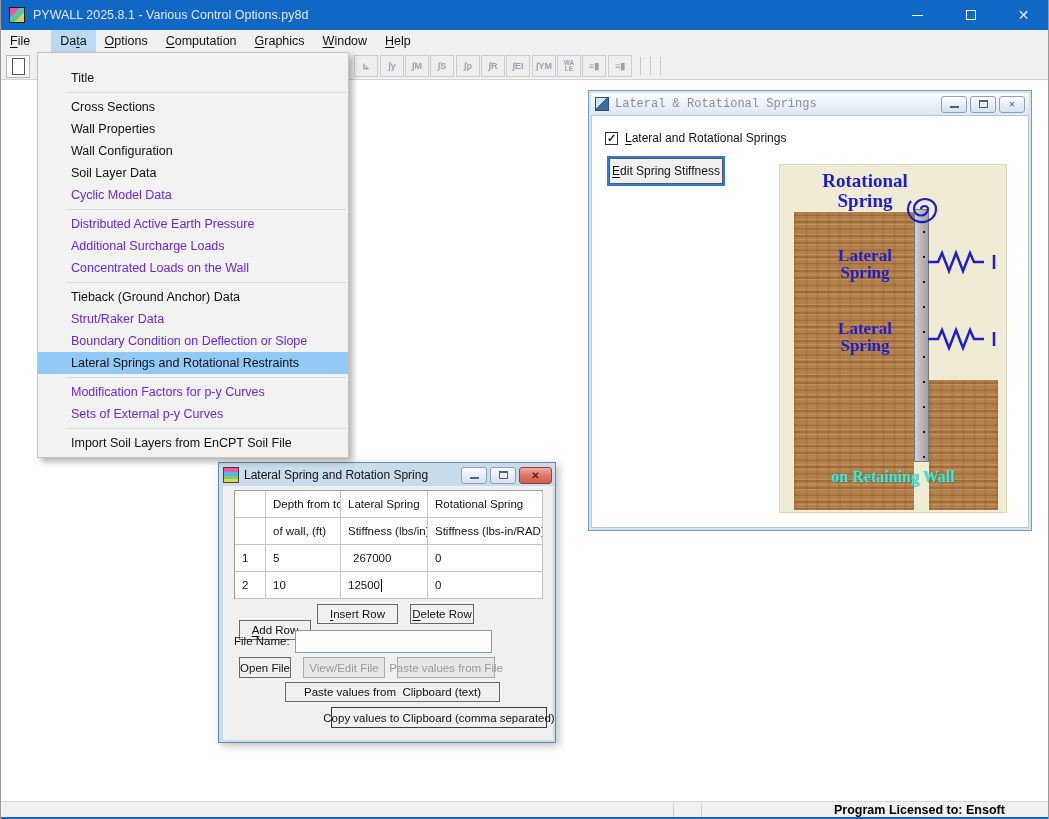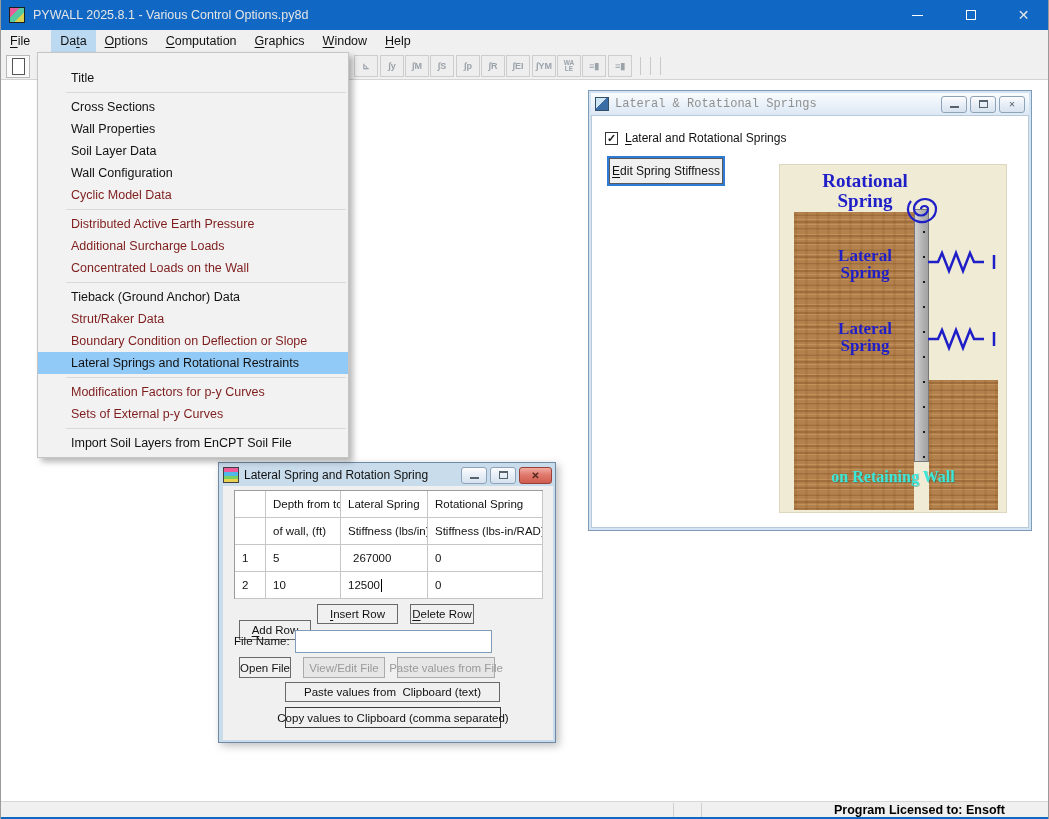--- a/index.html
+++ b/index.html
@@ -36,21 +36,21 @@
   .tsep { position:absolute; top:5px; width:1px; height:18px; background:#c8c8c8; }
   .newfile-box { position:absolute; left:5px; top:3px; width:24px; height:23px; border:1px solid #b9b9b9; background:#fafafa;
                  display:flex; align-items:center; justify-content:center; }
   .newfile-page { width:13px; height:17px; background:#fff; border:1px solid #555; }
 
   
   .dropdown { position:absolute; left:36px; top:52px; width:312px; background:#f2f2f2;
               border:1px solid #c5c5c5; box-shadow:4px 4px 6px rgba(0,0,0,0.28); z-index:50;
               padding:14px 0 3px 0; font-size:12.5px; color:#111; }
   .mi { height:22px; line-height:22px; padding-left:33px; white-space:nowrap; }
-  .mi.dis { color:#7f1d1d; }
+  .mi.dis { color:#6d28d9; }
   .mi.sel { background:#91c9f7; }
   .msep { height:1px; background:#d9d9d9; margin:3px 2px 3px 28px; }
 
   
   .child-win { position:absolute; left:587px; top:90px; width:444px; height:441px;
                border:1px solid #7d9cb8; background:#d3e3f2; padding:2px; z-index:10; }
   .child-title { height:22px; background:linear-gradient(#f9fcfe,#e9f1f9 55%,#dce8f4);
                  display:flex; align-items:center; padding:0 4px; font-size:12px; color:#8f8f8f;font-family:Liberation Mono, monospace; }
   .child-icon { width:14px; height:14px; margin-right:6px; border:1px solid #33506b;
                 background:linear-gradient(135deg,#cfe6f2 0 45%,#3a6ea5 45%); flex:0 0 auto; }
@@ -105,21 +105,21 @@
   .grid { position:absolute; left:11px; top:4px; width:309px; border-top:1px solid #9a9a9a; border-left:1px solid #9a9a9a;
           display:grid; grid-template-columns:31px 75px 87px 115px; background:#fff; font-size:11.5px; color:#111; }
   .cell { height:27px; border-right:1px solid #c6c6c6; border-bottom:1px solid #c6c6c6;
           display:flex; align-items:center; padding-left:7px; white-space:nowrap; overflow:hidden; }
   .cell.num { padding-left:12px; }
   .caret { display:inline-block; width:1px; height:13px; background:#000; margin-left:1px; }
 
   .wbtn { position:absolute; height:20px; background:#f0f0f0; border:1px solid #696969; font-size:11.5px; color:#111;
           display:flex; align-items:center; justify-content:center; white-space:pre; }
   .wbtn.dis { background:#e6e6e6; border-color:#ababab; color:#9a9a9a; }
-  .wbtn.dark { border-color:#3c3c3c; }
+  .wbtn.dark { border-color:#3c3c3c;margin-left:46px; }
   .lbl { position:absolute; font-size:11.5px; color:#111; }
   .txt-input { position:absolute; left:72px; top:144px; width:197px; height:23px; border:1px solid #7f9db9;
                background:#fff; font-size:12px; padding:0 3px; font-family:"Liberation Sans", sans-serif; }
 
   
   .statusbar { position:absolute; left:0; top:801px; width:1049px; height:16px; background:#f0f0f0;
                border-top:1px solid #d7d7d7; font-size:12.5px; }
   .sb-div { position:absolute; top:1px; width:1px; height:15px; background:#cfcfcf; }
   .sb-text { position:absolute; left:833px; top:1px; font-weight:bold; color:#000; }
   .bottom-edge { position:absolute; left:0; top:817px; width:1049px; height:2px; background:#1168c4; }
@@ -207,22 +207,22 @@
     <div class="tsep" style="left:639px;"></div>
     <div class="tsep" style="left:649px;"></div>
     <div class="tsep" style="left:659px;"></div>
   </div>
 
   <div class="dropdown">
     <div class="mi">Title</div>
     <div class="msep"></div>
     <div class="mi">Cross Sections</div>
     <div class="mi">Wall Properties</div>
+    <div class="mi">Wall Configuration</div>
     <div class="mi">Soil Layer Data</div>
-    <div class="mi">Wall Configuration</div>
     <div class="mi dis">Cyclic Model Data</div>
     <div class="msep"></div>
     <div class="mi dis">Distributed Active Earth Pressure</div>
     <div class="mi dis">Additional Surcharge Loads</div>
     <div class="mi dis">Concentrated Loads on the Wall</div>
     <div class="msep"></div>
     <div class="mi">Tieback (Ground Anchor) Data</div>
     <div class="mi dis">Strut/Raker Data</div>
     <div class="mi dis">Boundary Condition on Deflection or Slope</div>
     <div class="mi sel">Lateral Springs and Rotational Restraints</div>

